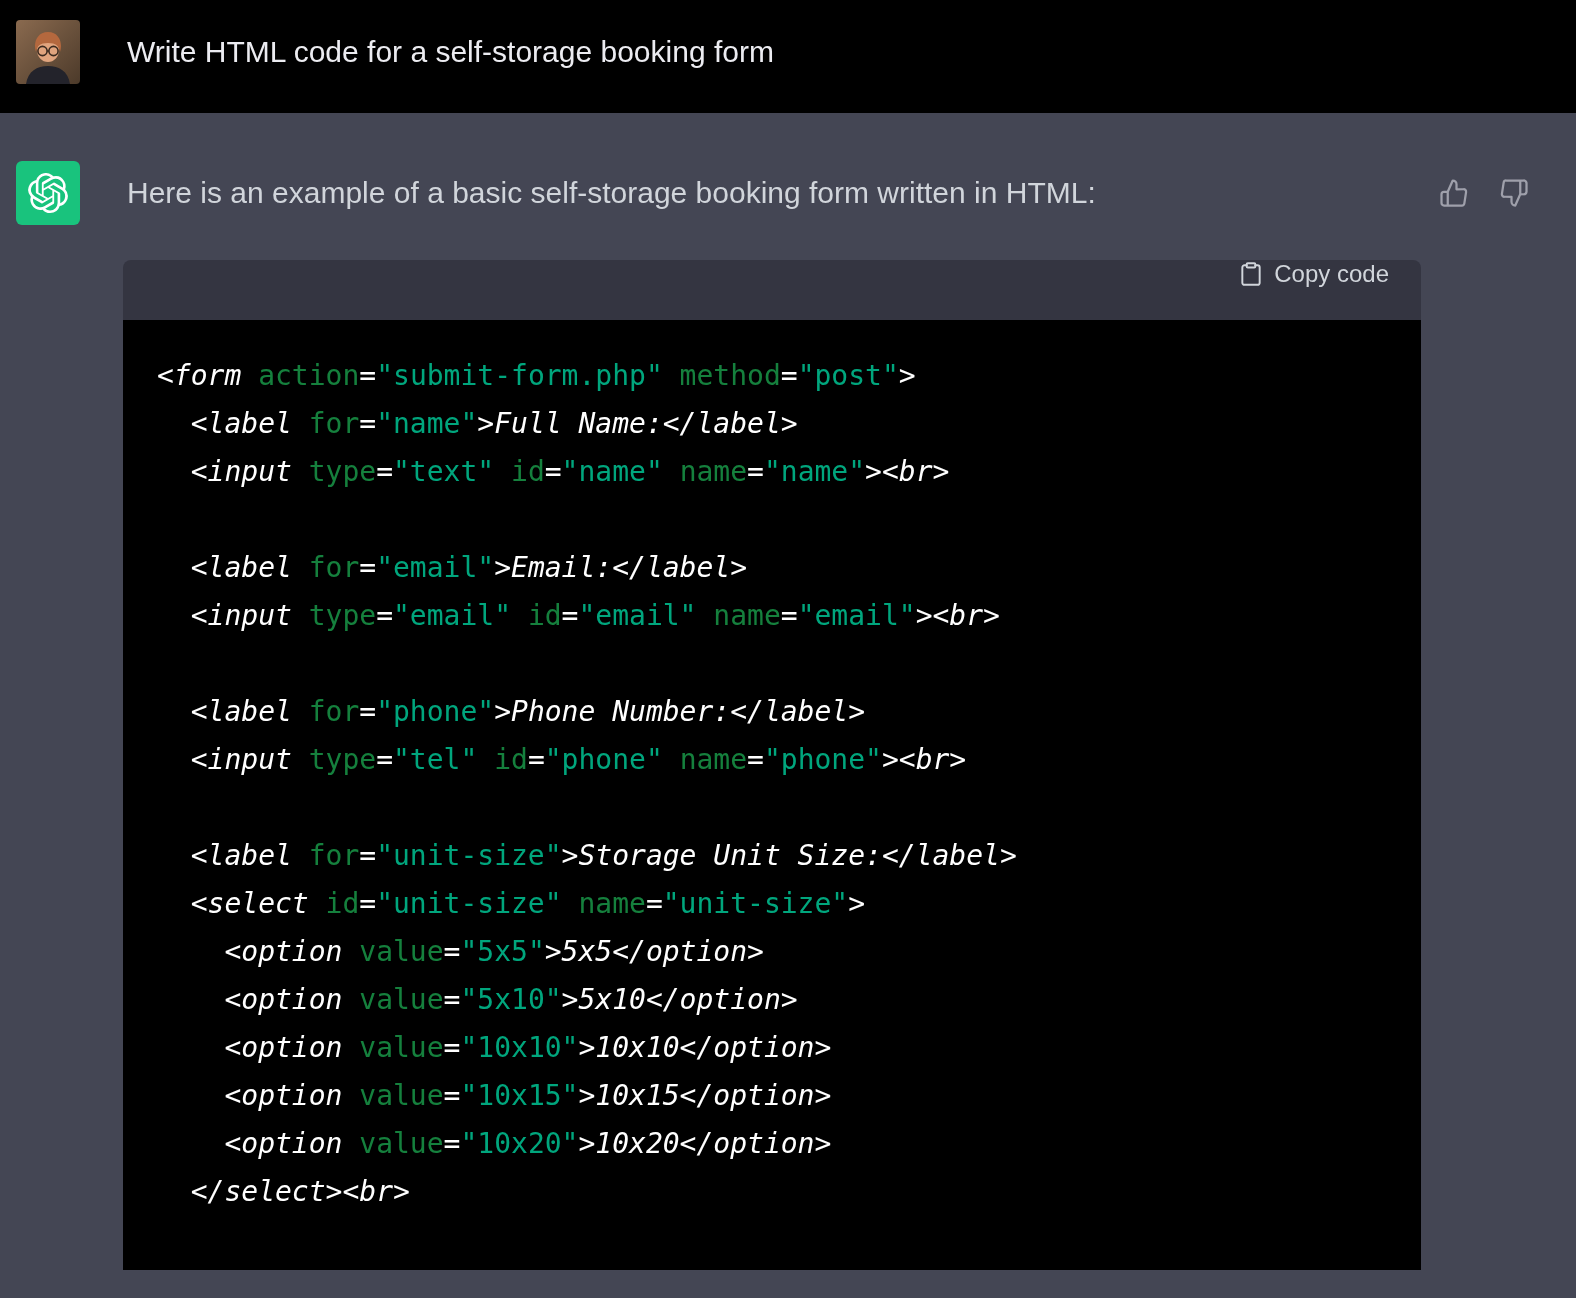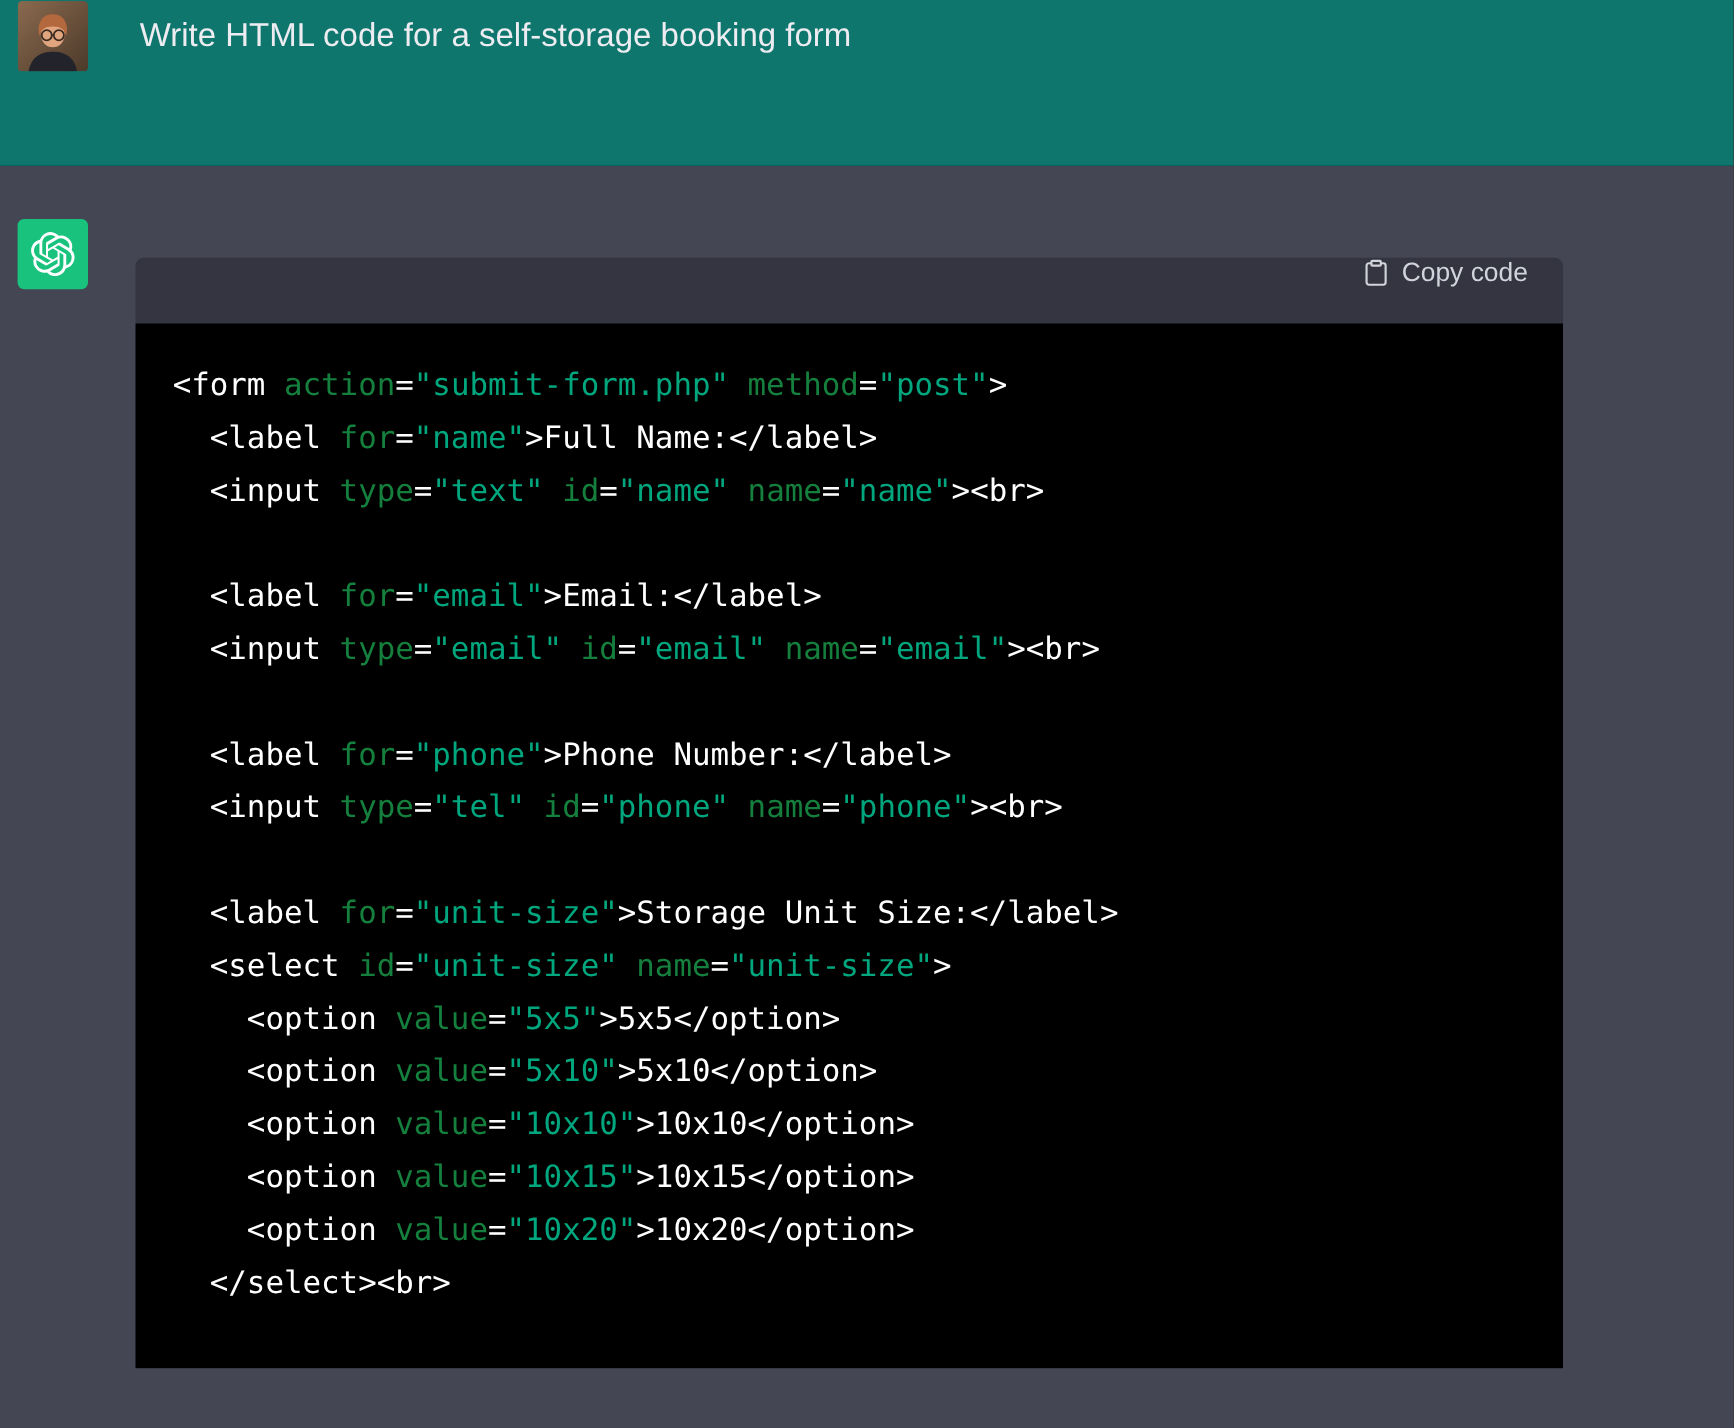--- a/index.html
+++ b/index.html
@@ -1,19 +1,19 @@
 <!DOCTYPE html>
 <html><head>
 <meta charset="utf-8">
 <style>
   * { margin:0; padding:0; box-sizing:border-box; }
   html,body { width:1576px; height:1298px; overflow:hidden; background:#444654;
               font-family:"Liberation Sans", sans-serif; }
   .row { display:flex; padding-left:16px; }
-  .row.user { background:#0f766e; height:151px; padding-top:1px;
+  .row.user { background:#000000; height:113px; padding-top:20px;
               border-bottom:1px solid rgba(0,0,0,0.18); }
   .row.assistant { background:#444654; min-height:1157px; padding-top:48px; }
   .gutter { width:107px; flex:0 0 107px; }
   .avatar { width:64px; height:64px; border-radius:4px; overflow:hidden; }
   .bot-avatar { background:#19c37d; border-radius:6px; display:flex;
                 align-items:center; justify-content:center; }
   .content { flex:1; min-width:0; }
   .msg-line { display:flex; align-items:center; min-height:64px; padding-right:43px; }
   .msg-text { font-size:30px; line-height:38px; padding-left:4px; }
   .user .msg-text { color:#ececf1; }
@@ -26,21 +26,21 @@
   .code-header { height:60px; background:#343541; display:flex; align-items:flex-start;
                  justify-content:flex-end; padding-right:32px; }
   .copy-btn { background:none; border:none; cursor:pointer; display:flex;
               align-items:center; gap:10px; color:#d1d5db; font-size:24px;
               font-family:"Liberation Sans", sans-serif; }
   .copy-btn svg { width:26px; height:26px; }
   .code-body { background:#000; min-height:950px; padding:32px 34px;
                font-family:"DejaVu Sans Mono","Liberation Mono",monospace;
                font-size:28px; color:#ffffff; white-space:pre; }
   .code-line { height:48px; line-height:48px; white-space:pre; }
-  .tok-p { color:#ffffff; }
+  .tok-p { color:#ffffff;font-style:italic; }
   .tok-a { color:#15803d; }
   .tok-s { color:#00a67d; }
 </style>
 </head>
 <body>
 
 <div>
 
   <div class="row user">
     <div class="gutter">
@@ -73,20 +73,35 @@
 
   <div class="row assistant">
     <div class="gutter">
       <div class="avatar bot-avatar">
         <svg viewBox="0 0 24 24" width="40" height="40" fill="#ffffff">
           <path d="M22.2819 9.8211a5.9847 5.9847 0 0 0-.5157-4.9108 6.0462 6.0462 0 0 0-6.5098-2.9A6.0651 6.0651 0 0 0 4.9807 4.1818a5.9847 5.9847 0 0 0-3.9977 2.9 6.0462 6.0462 0 0 0 .7427 7.0966 5.98 5.98 0 0 0 .511 4.9107 6.051 6.051 0 0 0 6.5146 2.9001A5.9847 5.9847 0 0 0 13.2599 24a6.0557 6.0557 0 0 0 5.7718-4.2058 5.9894 5.9894 0 0 0 3.9977-2.9001 6.0557 6.0557 0 0 0-.7475-7.073zM13.2599 22.4302a4.4755 4.4755 0 0 1-2.8764-1.04l.1419-.0804 4.7783-2.7582a.7948.7948 0 0 0 .3927-.6813v-6.7369l2.02 1.1686a.071.071 0 0 1 .038.052v5.5826a4.504 4.504 0 0 1-4.4945 4.4936zm-9.6607-4.1254a4.4708 4.4708 0 0 1-.5346-3.0137l.142.0852 4.783 2.7582a.7712.7712 0 0 0 .7806 0l5.8428-3.3685v2.3324a.0804.0804 0 0 1-.0332.0615l-4.8303 2.7865a4.4992 4.4992 0 0 1-6.1408-1.6416zM2.3408 7.8956a4.485 4.485 0 0 1 2.3655-1.9728V11.6a.7664.7664 0 0 0 .3879.6765l5.8144 3.3543-2.0201 1.1685a.0757.0757 0 0 1-.071 0l-4.8303-2.7865A4.504 4.504 0 0 1 2.3408 7.8956zm16.5963 3.8558L13.1038 8.364 15.1192 7.2a.0757.0757 0 0 1 .071 0l4.8303 2.7913a4.4944 4.4944 0 0 1-.6765 8.1042v-5.6772a.79.79 0 0 0-.407-.667zm2.0107-3.0231l-.142-.0852-4.7735-2.7818a.7759.7759 0 0 0-.7854 0L9.409 9.2297V6.8974a.0662.0662 0 0 1 .0284-.0615l4.8303-2.7866a4.4992 4.4992 0 0 1 6.6802 4.66zM8.3065 12.863l-2.02-1.1638a.0804.0804 0 0 1-.038-.0567V6.0742a4.4992 4.4992 0 0 1 7.3757-3.4537l-.142.0805L8.704 5.459a.7948.7948 0 0 0-.3927.6813zm1.0976-2.3654l2.602-1.4998 2.6069 1.4998v2.9994l-2.5974 1.4997-2.6067-1.4997z"></path>
         </svg>
       </div>
     </div>
     <div class="content">
+      <div class="msg-line">
+        <div class="msg-text">Here is an example of a basic self-storage booking form written in HTML:</div>
+        <div class="feedback">
+          <button class="icon-btn">
+            <svg viewBox="0 0 24 24" fill="none" stroke="currentColor" stroke-width="1.8" stroke-linecap="round" stroke-linejoin="round">
+              <path d="M14 9V5a3 3 0 0 0-3-3l-4 9v11h11.28a2 2 0 0 0 2-1.7l1.38-9a2 2 0 0 0-2-2.3zM7 22H4a2 2 0 0 1-2-2v-7a2 2 0 0 1 2-2h3"></path>
+            </svg>
+          </button>
+          <button class="icon-btn">
+            <svg viewBox="0 0 24 24" fill="none" stroke="currentColor" stroke-width="1.8" stroke-linecap="round" stroke-linejoin="round">
+              <path d="M10 15v4a3 3 0 0 0 3 3l4-9V2H5.72a2 2 0 0 0-2 1.7l-1.38 9a2 2 0 0 0 2 2.3zm7-13h2.67A2.31 2.31 0 0 1 22 4v7a2.31 2.31 0 0 1-2.33 2H17"></path>
+            </svg>
+          </button>
+        </div>
+      </div>
 
       <div class="code-block">
         <div class="code-header">
           <button class="copy-btn">
             <svg viewBox="0 0 24 24" fill="none" stroke="currentColor" stroke-width="1.8" stroke-linecap="round" stroke-linejoin="round">
               <path d="M16 4h2a2 2 0 0 1 2 2v14a2 2 0 0 1-2 2H6a2 2 0 0 1-2-2V6a2 2 0 0 1 2-2h2"></path>
               <rect x="8" y="2" width="8" height="4" rx="1"></rect>
             </svg>
             <span>Copy code</span>
           </button>

